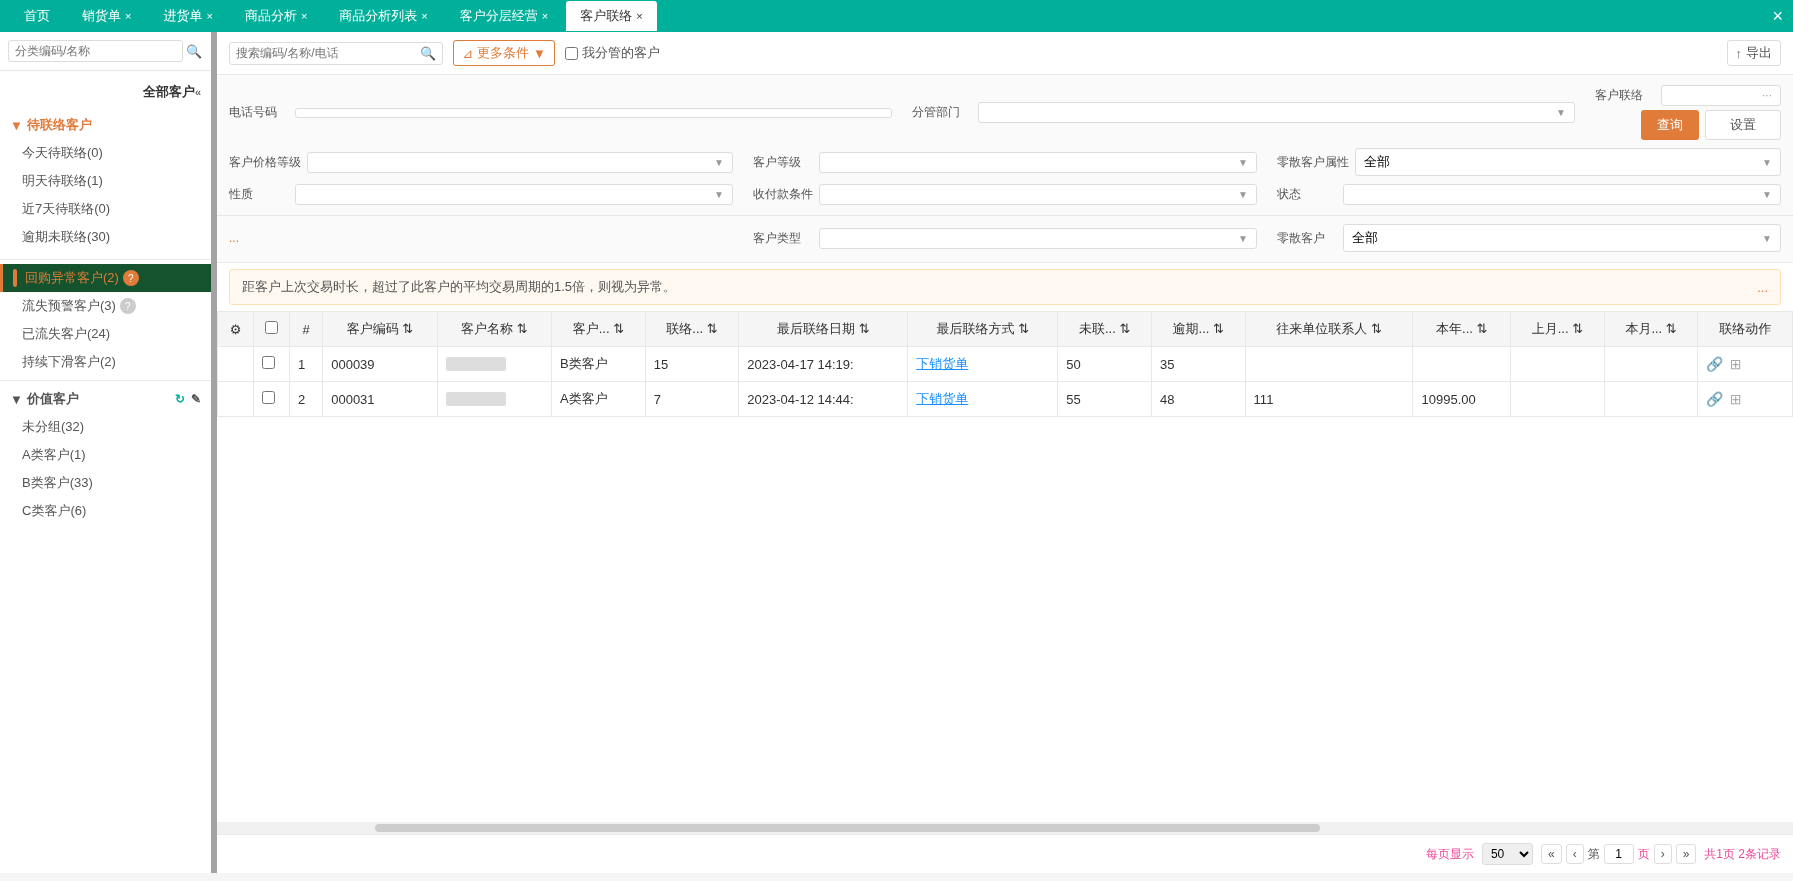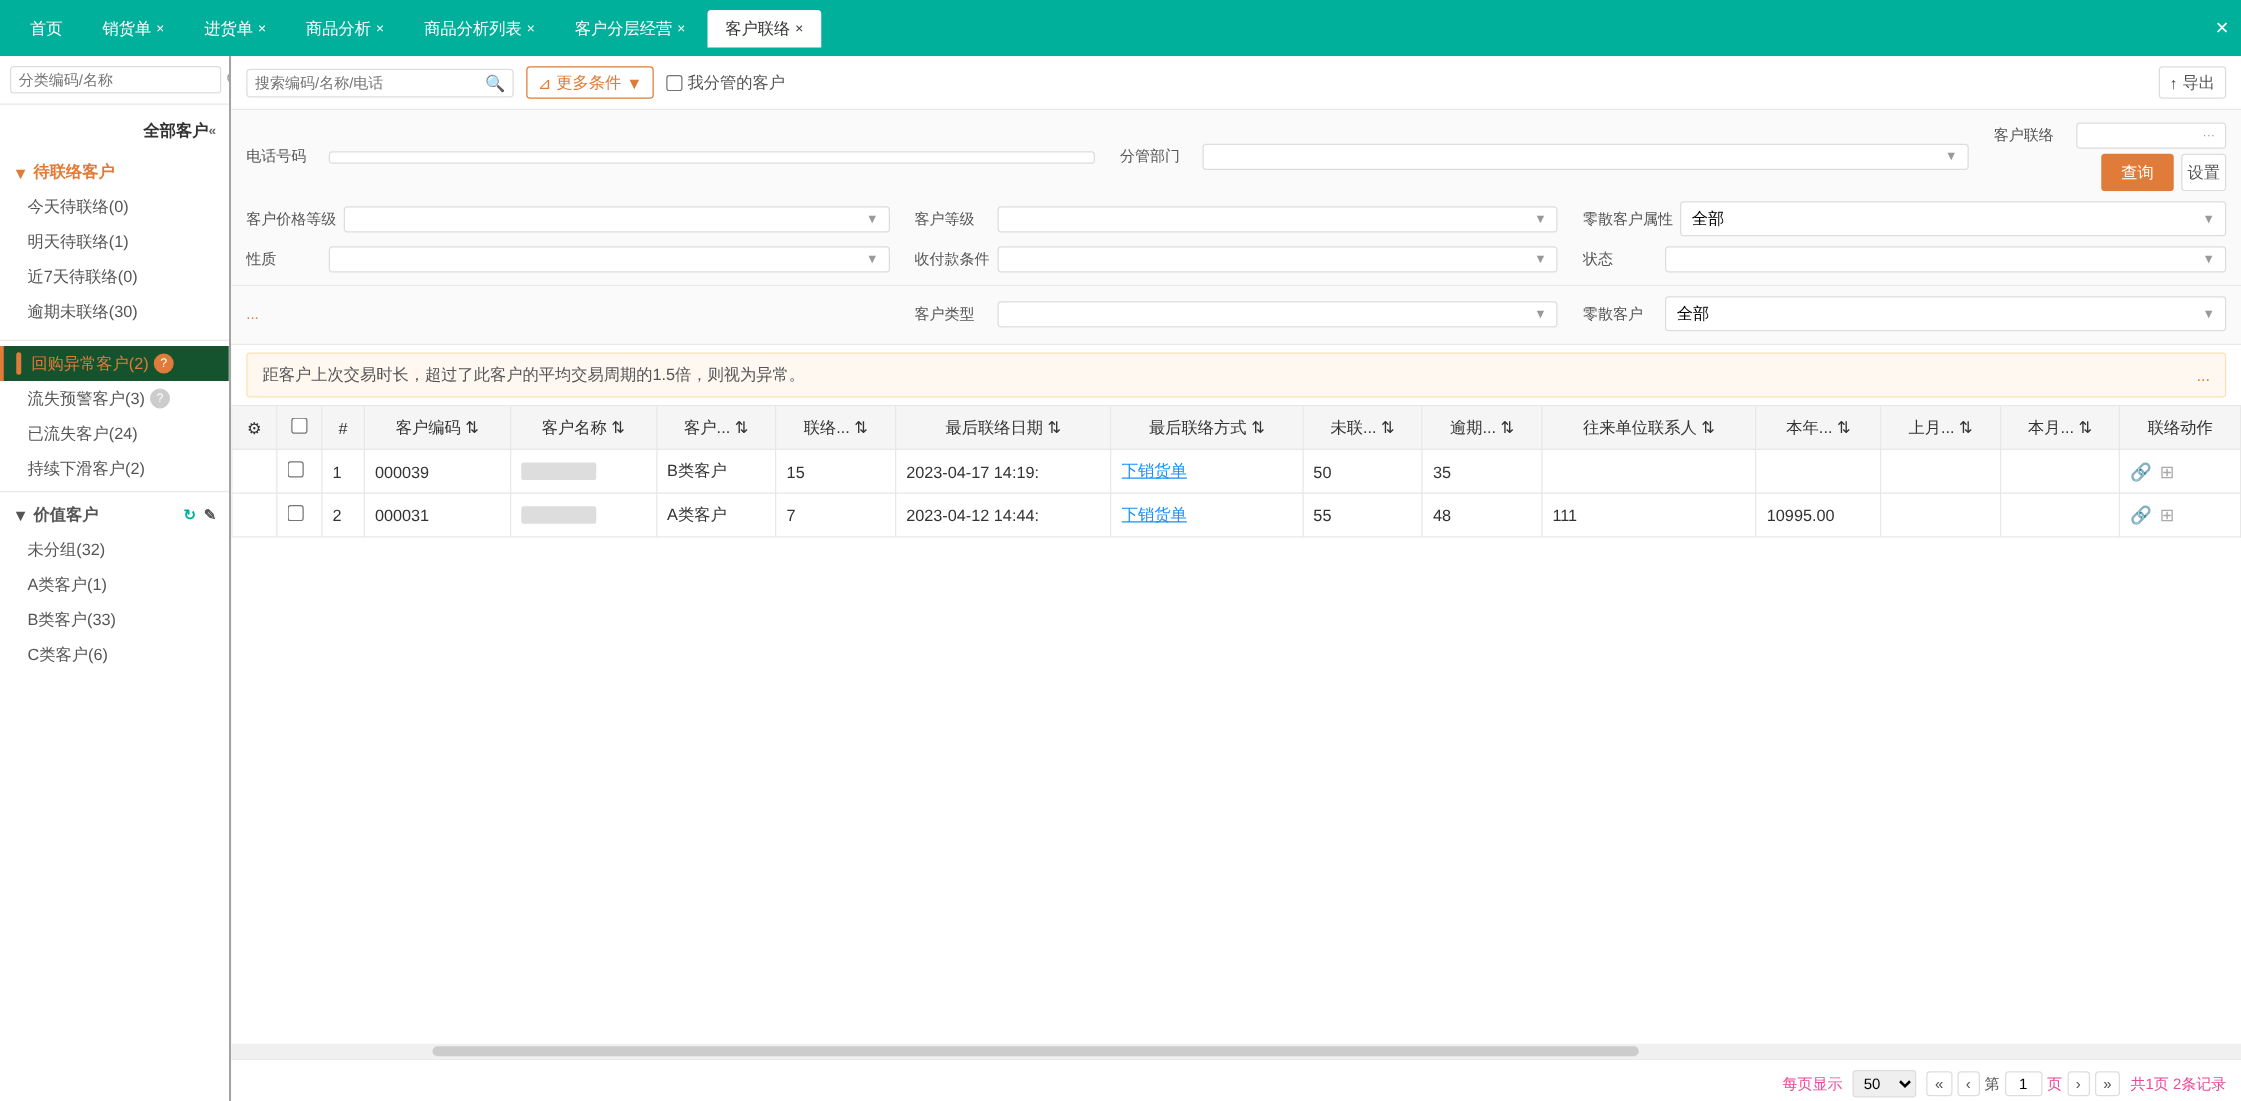--- a/index.html
+++ b/index.html
@@ -1,34 +1,34 @@
 <!DOCTYPE html>
 <html><head>
   <meta charset="utf-8">
   <style>
     * { box-sizing: border-box; margin: 0; padding: 0; font-family: 'Microsoft YaHei', Arial, sans-serif; font-size: 13px; }
     body { background: #f5f5f5; overflow: hidden; width: 1793px; height: 881px; }
 
     
     .top-nav {
-      display: flex; align-items: center; background: #00b09b; height: 45px; padding: 0 10px; gap: 4px;
+      display: flex; align-items: center; background: #00b09b; height: 32px; padding: 0 10px; gap: 4px;
     }
     .nav-tab {
       color: #fff; padding: 6px 14px; cursor: pointer; border-radius: 3px 3px 0 0; font-size: 13px; white-space: nowrap; display: flex; align-items: center; gap: 4px;
     }
     .nav-tab.active { background: #fff; color: #333; }
     .nav-tab-close { font-size: 11px; color: inherit; cursor: pointer; }
     .nav-spacer { flex: 1; }
     .nav-close { color: #fff; cursor: pointer; font-size: 18px; }
 
     
     .main-layout { display: flex; height: calc(881px - 40px); }
 
     
-    .sidebar { width: 185px; background: #fff; border-right: 2px solid #a3a3a3; overflow-y: auto; flex-shrink: 0; }
+    .sidebar { width: 217px; background: #fff; border-right: 6px solid #a3a3a3; overflow-y: auto; flex-shrink: 0; }
     .sidebar-search { padding: 8px; border-bottom: 1px solid #e8e8e8; display: flex; align-items: center; gap: 4px; }
     .sidebar-search input { flex: 1; border: 1px solid #ddd; border-radius: 3px; padding: 3px 6px; font-size: 12px; }
     .sidebar-search-icon { color: #999; cursor: pointer; }
 
     .sidebar-section { padding: 6px 0; }
     .sidebar-header { display: flex; align-items: center; justify-content: flex-end; padding: 6px 10px; font-weight: bold; color: #333; cursor: pointer; }
     .sidebar-header-icon { color: #666; font-size: 11px; }
     .sidebar-group { padding: 4px 0; }
     .sidebar-group-title { display: flex; align-items: center; gap: 4px; padding: 5px 10px; color: #e07b39; font-weight: bold; cursor: pointer; font-size: 12px; }
     .sidebar-item { padding: 5px 10px 5px 22px; color: #555; cursor: pointer; font-size: 12px; white-space: nowrap; }
@@ -46,21 +46,21 @@
     .filter-btn { display: flex; align-items: center; gap: 4px; color: #e07b39; cursor: pointer; font-size: 12px; border: 1px solid #e07b39; border-radius: 3px; padding: 3px 8px; }
     .my-customer-check { display: flex; align-items: center; gap: 4px; font-size: 12px; color: #555; }
     .filter-spacer { flex: 1; }
     .export-btn { display: flex; align-items: center; gap: 4px; color: #555; cursor: pointer; font-size: 12px; border: 1px solid #ddd; border-radius: 3px; padding: 3px 8px; }
     .filter-row { display: flex; align-items: center; gap: 6px; }
     .filter-label { color: #555; font-size: 12px; white-space: nowrap; min-width: 60px; }
     .filter-select { flex: 1; border: 1px solid #ddd; border-radius: 3px; padding: 4px 8px; font-size: 12px; display: flex; align-items: center; justify-content: space-between; cursor: pointer; background: #fff; }
     .filter-select-text { color: #999; font-size: 12px; }
     .filter-select-arrow { color: #999; font-size: 10px; }
     .btn-query { background: #e07b39; color: #fff; border: none; border-radius: 3px; padding: 5px 16px; cursor: pointer; font-size: 13px; }
-    .btn-setting { background: #fff; color: #555; border: 1px solid #ddd; border-radius: 3px; padding: 5px 4px; cursor: pointer; font-size: 13px; }
+    .btn-setting { background: #fff; color: #555; border: 1px solid #ddd; border-radius: 3px; padding: 5px 24px; cursor: pointer; font-size: 13px; }
 
     
     .tooltip-bar { padding: 8px 12px; background: #fff8f0; border: 1px solid #ffe0b2; border-radius: 3px; margin: 6px 12px; font-size: 12px; color: #555; display: flex; align-items: center; justify-content: space-between; }
     .tooltip-more { color: #e07b39; cursor: pointer; }
 
     
     .table-wrap { flex: 1; overflow: auto; padding: 0 0 0 0; }
     table { width: 100%; border-collapse: collapse; font-size: 12px; }
     table th { background: #f5f5f5; border: 1px solid #e8e8e8; padding: 8px 8px; color: #333; font-weight: 500; white-space: nowrap; }
     table td { border: 1px solid #e8e8e8; padding: 8px 8px; color: #333; white-space: nowrap; vertical-align: middle; }

